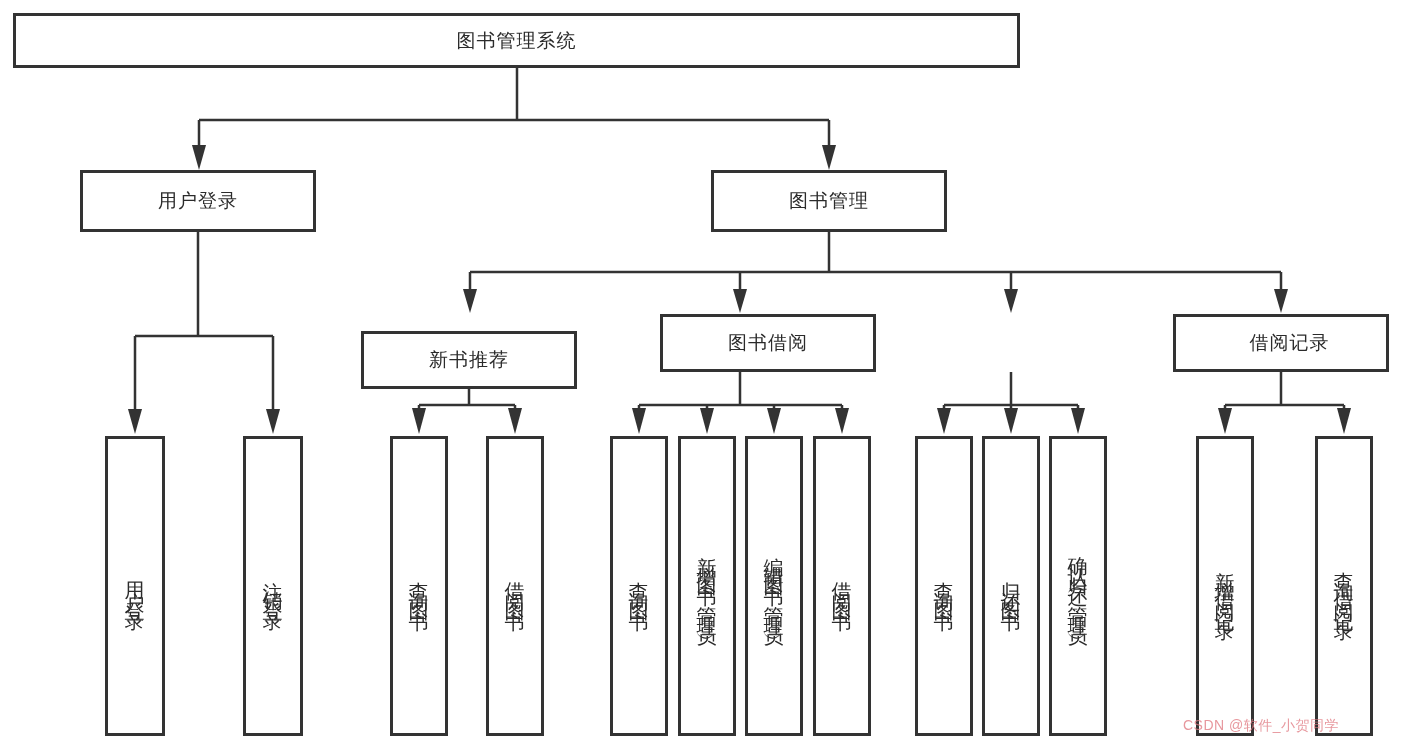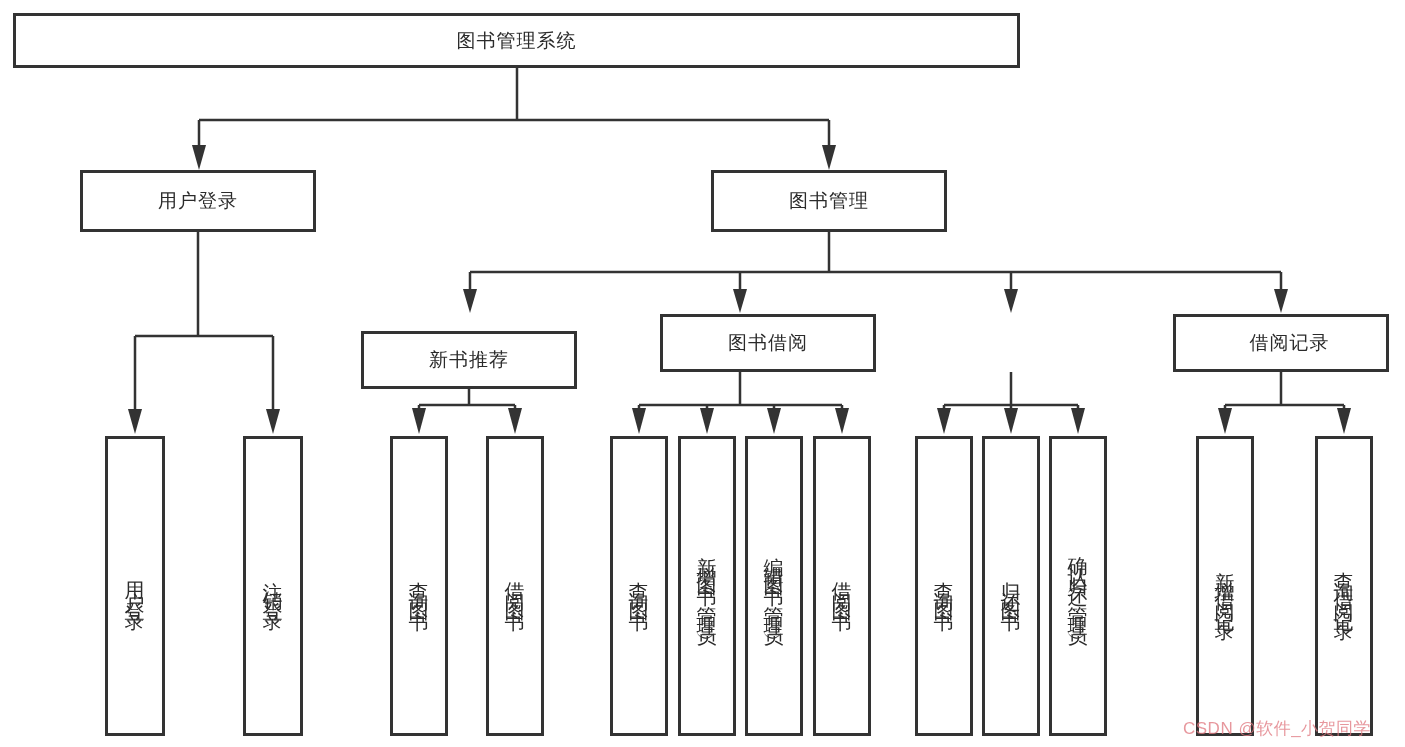--- a/index.html
+++ b/index.html
@@ -16,21 +16,21 @@
     font-size:19px;letter-spacing:1px;white-space:nowrap;
   }
   .vbox{
     position:absolute;box-sizing:border-box;border:3px solid #333333;background:#ffffff;
     display:flex;align-items:center;justify-content:center;
     writing-mode:vertical-rl;text-orientation:mixed;
     font-size:20px;letter-spacing:10px;line-height:1;
   }
   .watermark{
     position:absolute;left:1183px;top:717px;
-    font-size:17px;letter-spacing:0.5px;white-space:nowrap;
+    font-size:14px;letter-spacing:0.5px;white-space:nowrap;
     color:rgba(224,122,130,0.78);
   }
 </style>
 </head>
 <body>
 
 <div class="canvas">
 
   <svg class="connectors" viewBox="0 0 1405 747" xmlns="http://www.w3.org/2000/svg">
 

